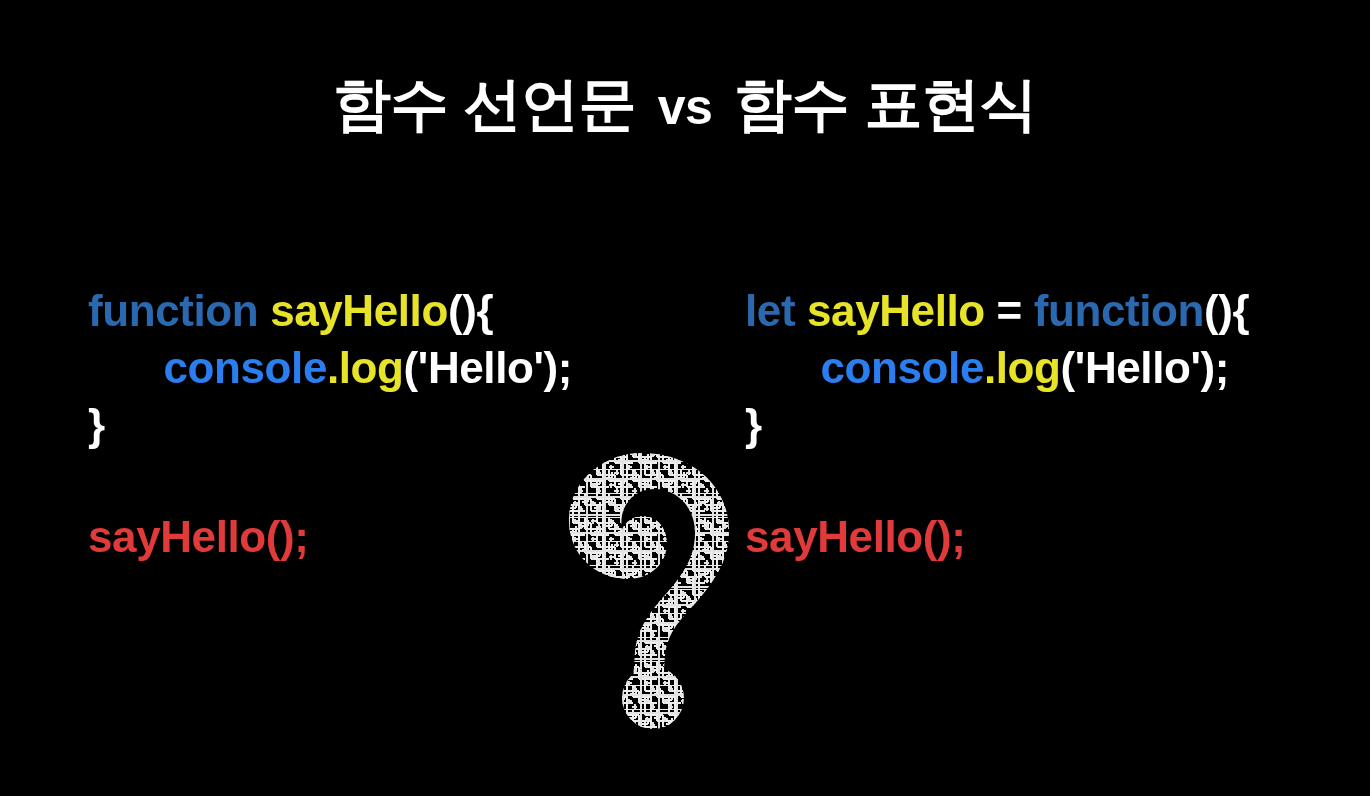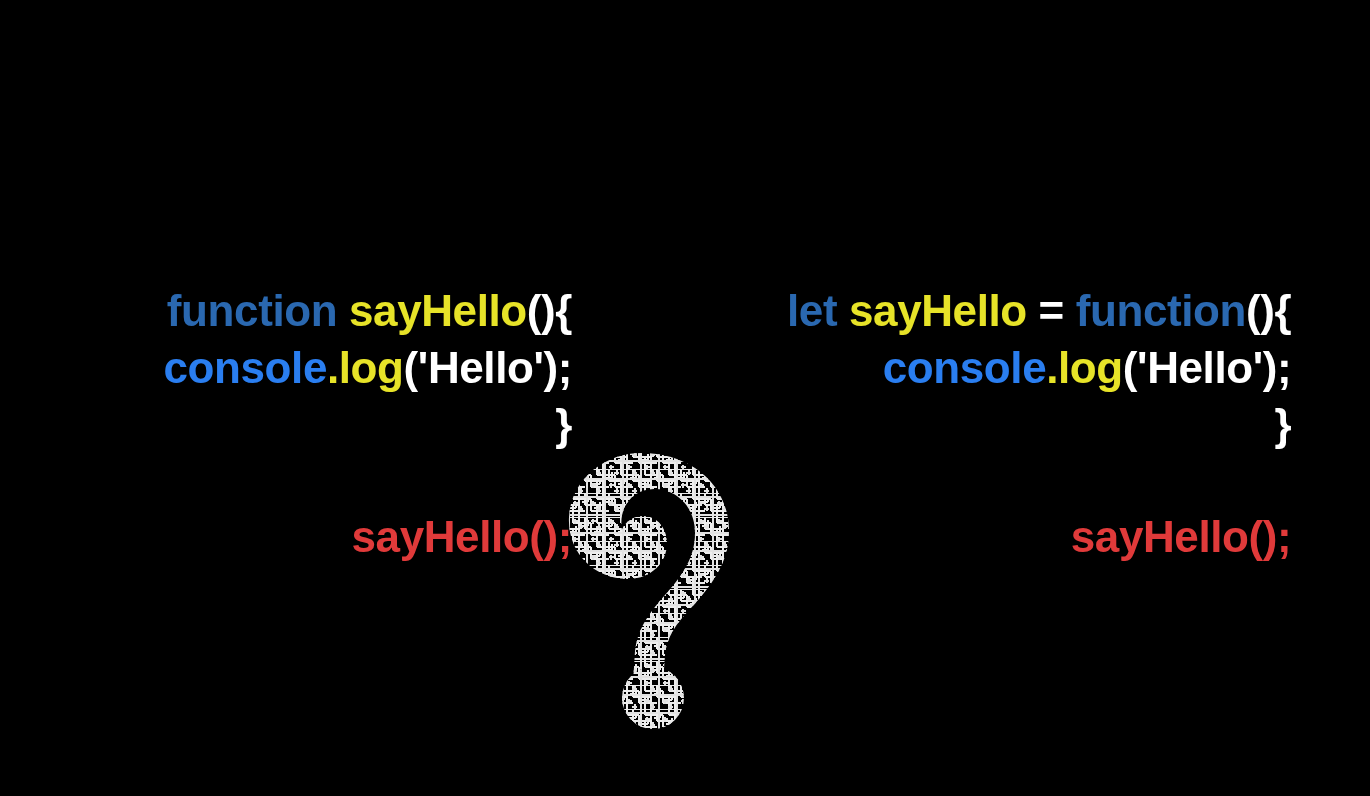--- a/index.html
+++ b/index.html
@@ -46,23 +46,23 @@
   
   .code-col {
     position: absolute;
     font-size: 44px;
     font-weight: 700;
     line-height: 57px;
     white-space: pre;
     letter-spacing: -0.4px;
   }
   .code-col.left  { left: 88px;  top: 282px; }
-  .code-col.right { left: 787px; top: 282px; }
+  .code-col.right { left: 745px; top: 282px; }
 
-  .code-line { height: 57px; text-align: right; }
+  .code-line { height: 57px; }
   .code-line.blank { height: 55px; }
 
   
   .tok-kw      { color: #2a68b0; }   
   .tok-fn      { color: #e7e328; }   
   .tok-obj     { color: #2a7ef0; margin-left: 40px; }   
   .tok-plain   { color: #ffffff; }   
   .tok-call    { color: #e03a3a; margin-top: 40px; }   
 
   
@@ -73,20 +73,25 @@
     width: 200px;
     height: 300px;
   }
   .qmark svg { display: block; width: 200px; height: 300px; }
 </style>
 </head>
 <body>
 
 <div class="slide">
 
+  <div class="slide-title">
+    <span>함수 선언문</span>
+    <span class="vs">vs</span>
+    <span>함수 표현식</span>
+  </div>
 
   <div class="code-col left"><div class="code-line"><span class="tok-kw">function </span><span class="tok-fn">sayHello</span><span class="tok-plain">(){</span></div><div class="code-line"><span class="tok-plain">   </span><span class="tok-obj">console</span><span class="tok-fn">.log</span><span class="tok-plain">('Hello');</span></div><div class="code-line"><span class="tok-plain">}</span></div><div class="code-line blank">&nbsp;</div><div class="code-line"><span class="tok-call">sayHello();</span></div></div>
 
   <div class="code-col right"><div class="code-line"><span class="tok-kw">let </span><span class="tok-fn">sayHello</span><span class="tok-plain"> = </span><span class="tok-kw">function</span><span class="tok-plain">(){</span></div><div class="code-line"><span class="tok-plain">   </span><span class="tok-obj">console</span><span class="tok-fn">.log</span><span class="tok-plain">('Hello');</span></div><div class="code-line"><span class="tok-plain">}</span></div><div class="code-line blank">&nbsp;</div><div class="code-line"><span class="tok-call">sayHello();</span></div></div>
 
   <div class="qmark">
     <svg viewBox="0 0 200 300" xmlns="http://www.w3.org/2000/svg" aria-hidden="true">
       <defs>
 
         <pattern id="mazePat" width="24" height="24" patternUnits="userSpaceOnUse">

